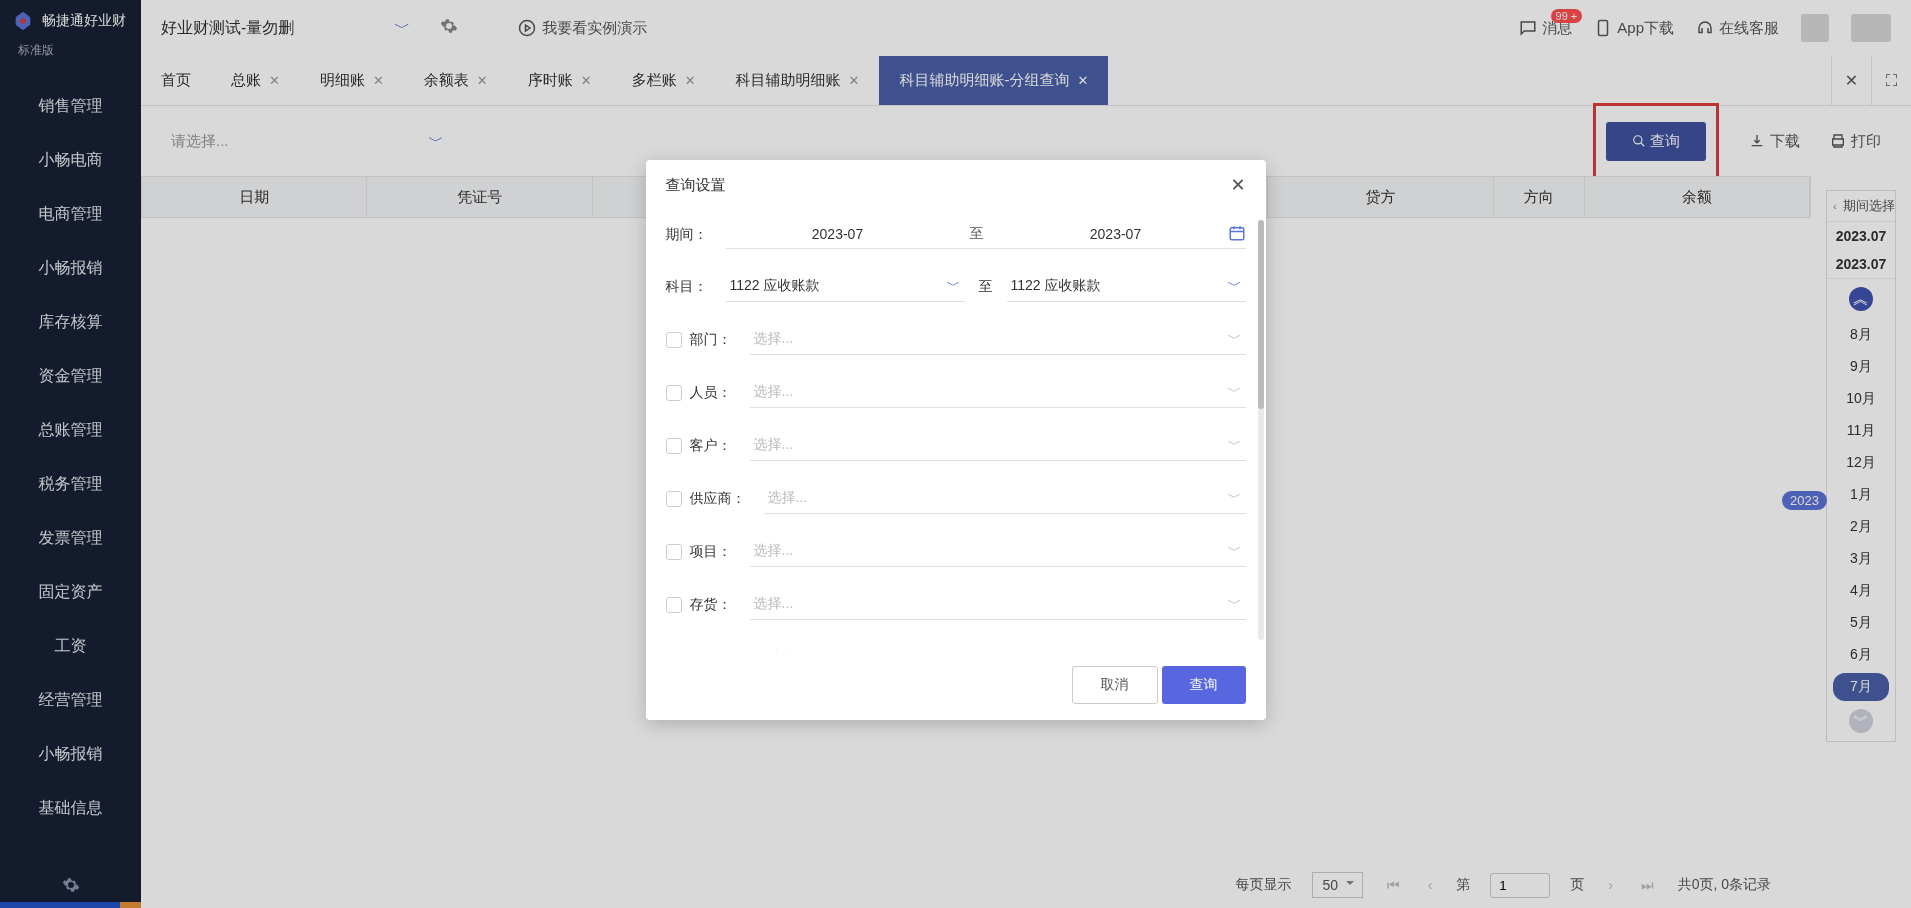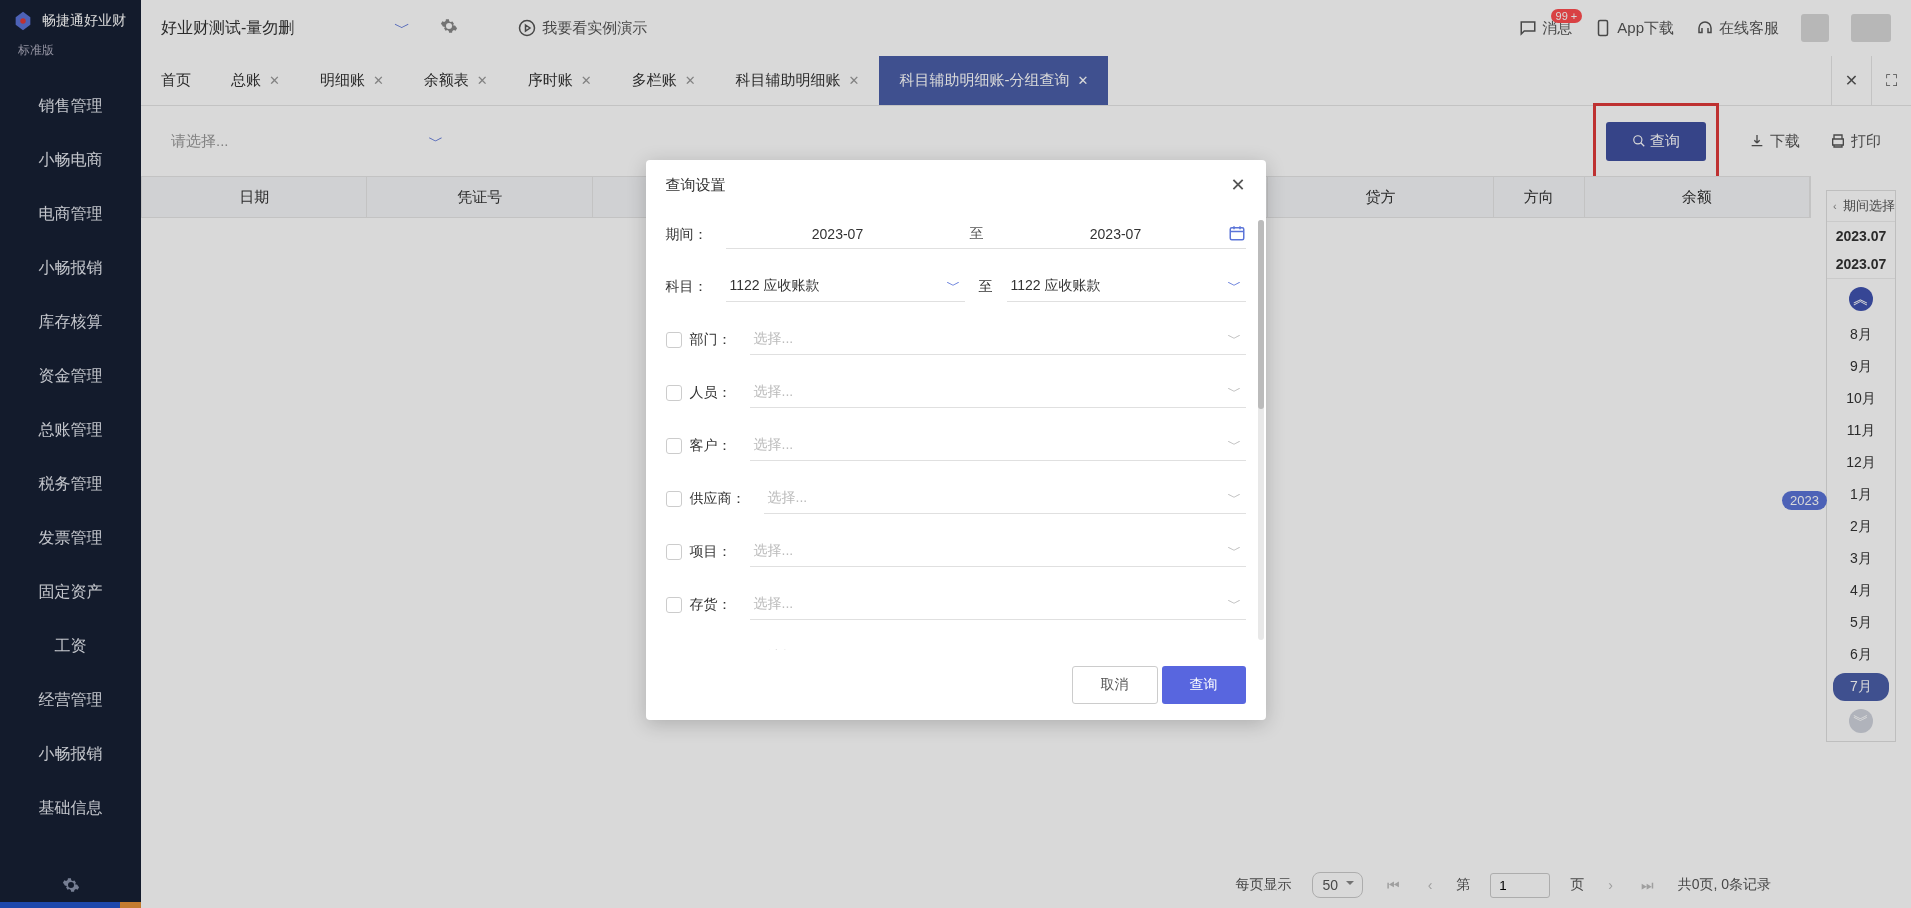--- a/index.html
+++ b/index.html
@@ -45,21 +45,21 @@
 .query-btn { background: #4050a0; color: #fff; padding: 10px 26px; font-size: 15px; border-radius: 3px; cursor: pointer; display: flex; align-items: center; }
 .query-btn svg { margin-right: 4px; }
 .toolbar-action { display: flex; align-items: center; color: #555; font-size: 15px; cursor: pointer; }
 .toolbar-action svg { margin-right: 5px; }
 
 .table-header { position: absolute; top: 176px; left: 141px; right: 100px; height: 42px; background: #f5f6f8; border: 1px solid #e5e5e5; display: flex; z-index: 5; }
 .th { flex: 1; display: flex; align-items: center; justify-content: center; font-size: 15px; color: #333; border-right: 1px solid #e5e5e5; font-family: Liberation Mono, monospace; }
 .th.wide { flex: 2; }
 
 .footer { position: absolute; bottom: 10px; left: 141px; right: 100px; display: flex; align-items: center; justify-content: flex-end; gap: 20px; font-size: 14px; color: #555; z-index: 5; padding-right: 40px; margin-left: 41px; }
-.page-size-sel { border: 1px solid #ccc; padding: 4px 24px 4px 10px; border-radius: 8px; position: relative; }
+.page-size-sel { border: 1px solid #ccc; padding: 4px 24px 4px 10px; border-radius: 0; position: relative; }
 .page-size-sel::after { content: ""; position: absolute; right: 8px; top: 50%; transform: translateY(-50%); border: 4px solid transparent; border-top-color: #888; }
 .page-nav-btn { color: #bbb; cursor: pointer; padding: 0 4px; }
 .page-input { border: 1px solid #ccc; width: 60px; padding: 4px 8px; border-radius: 3px; }
 
 .period-panel { position: absolute; top: 190px; right: 15px; width: 70px; background: #fff; border: 1px solid #e0e0e0; z-index: 20; }
 .period-header { font-size: 13px; color: #555; text-align: center; padding: 6px 0; border-bottom: 1px solid #eee; cursor: pointer; display: flex; justify-content: space-between; align-items: center; padding-left: 6px; }
 .period-header .ch { color: #888; font-size: 11px; margin-right: 4px; }
 .period-date { font-size: 14px; font-weight: bold; color: #333; text-align: center; padding: 6px 0; }
 .period-date.bordered { border-bottom: 1px solid #eee; }
 .chev-up-btn { width: 24px; height: 24px; border-radius: 50%; background: #4053b0; color: #fff; display: flex; align-items: center; justify-content: center; margin: 8px auto; cursor: pointer; }

